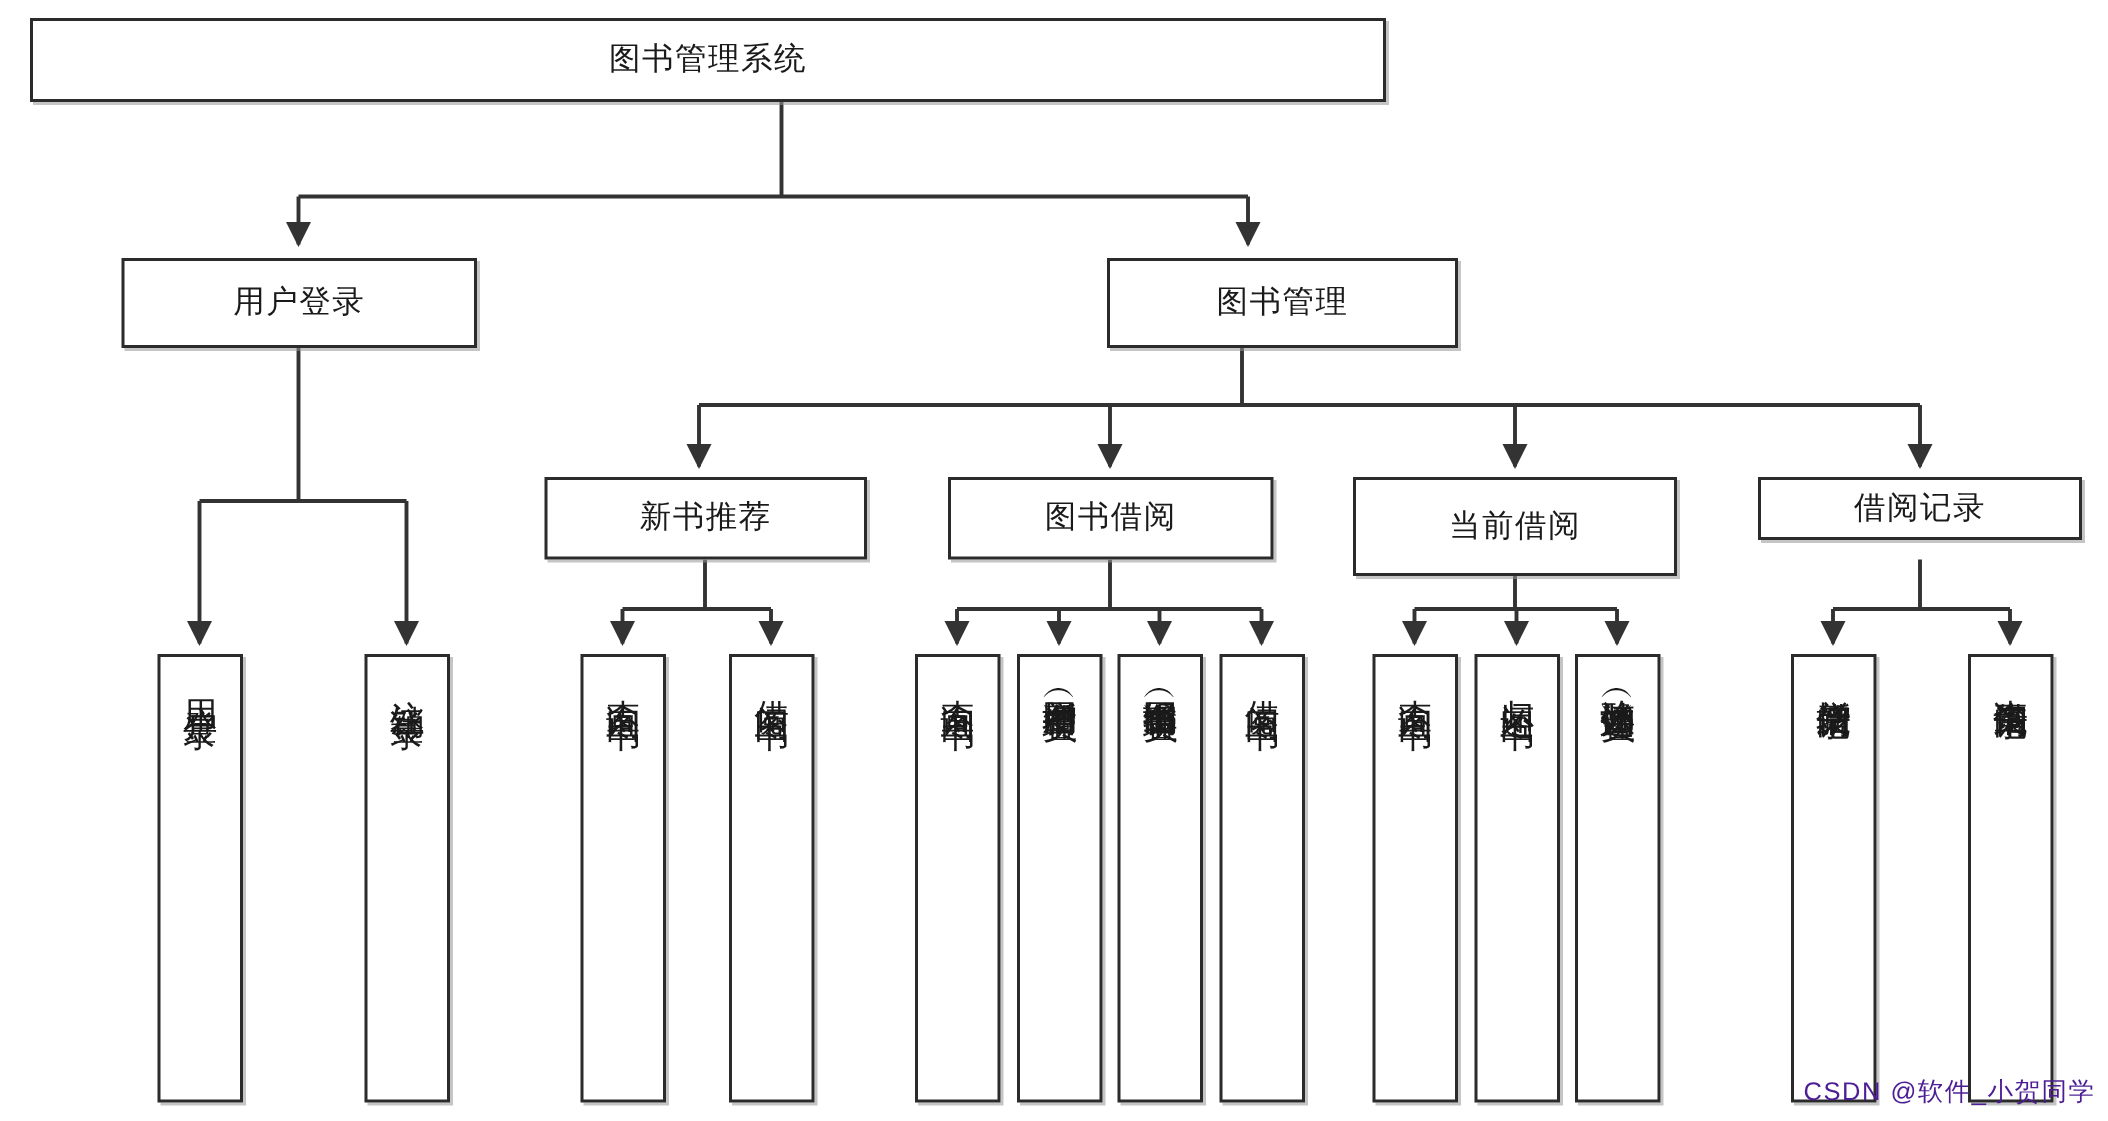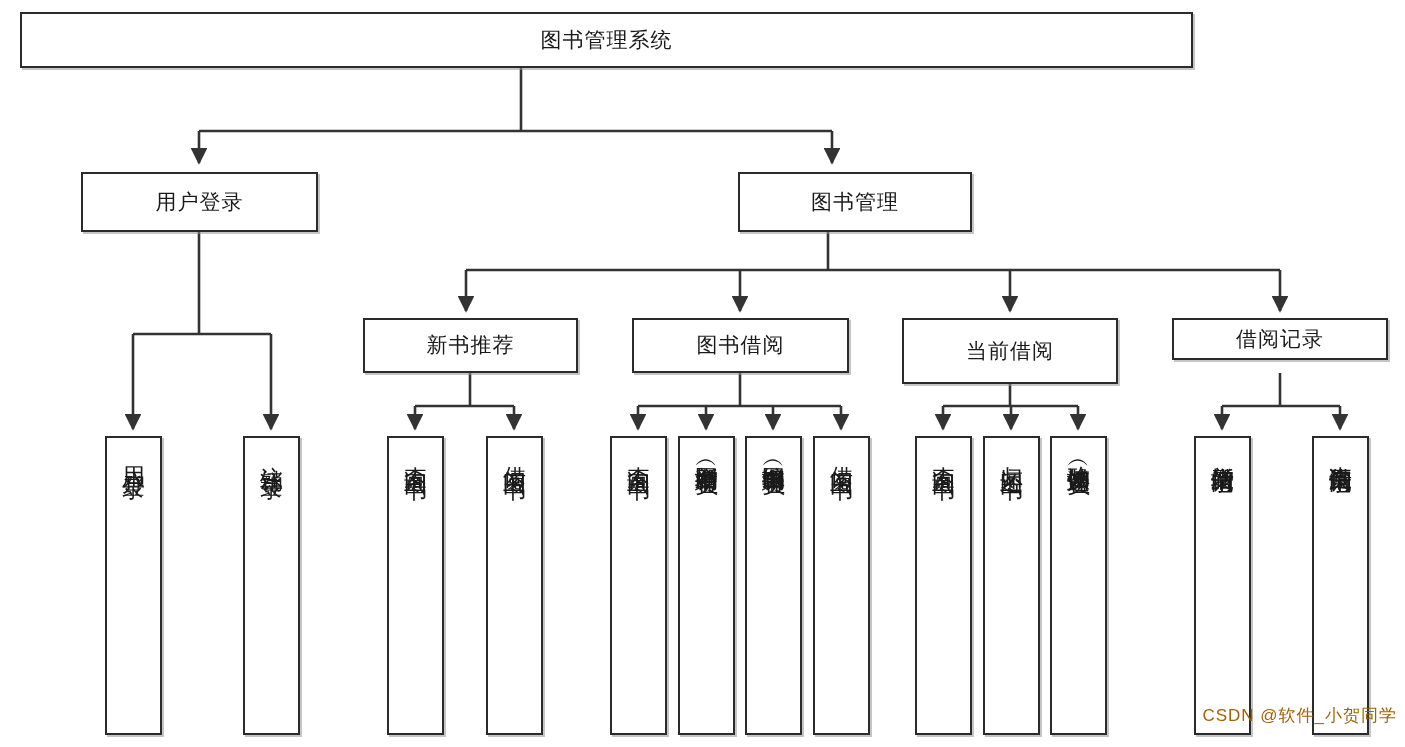--- a/index.html
+++ b/index.html
@@ -37,23 +37,23 @@
   .node.vert .lbl{
     writing-mode:vertical-rl;
     text-orientation:upright;
     font-size:23px;
     letter-spacing:4px;
     line-height:1;
   }
   .node.vert.tall-text .lbl{letter-spacing:1px;}
   #watermark{
     position:absolute;
-    right:8px;bottom:20px;
+    right:8px;bottom:8px;
     font-size:17px;
-    color:#a16207;
+    color:#4c1d95;
     letter-spacing:1px;
     white-space:nowrap;
     user-select:none;
   }
 </style>
 </head>
 <body>
 
 <div id="diagram-root">
 
@@ -100,21 +100,21 @@
       <path d="M 1011 406 L 1011 429" marker-end="url(#arrow)"></path>
       <path d="M 1078 406 L 1078 429" marker-end="url(#arrow)"></path>
 
       <path d="M 1280 373 L 1280 406"></path>
       <path d="M 1222 406 L 1340 406"></path>
       <path d="M 1222 406 L 1222 429" marker-end="url(#arrow)"></path>
       <path d="M 1340 406 L 1340 429" marker-end="url(#arrow)"></path>
     </g>
   </svg>
 
-  <div class="node horiz" style="left:20px;top:12px;width:1173px;height:56px;">
+  <div class="node horiz" style="left:20px;top:12px;width:904px;height:56px;">
     <span class="lbl">图书管理系统</span>
   </div>
 
   <div class="node horiz" style="left:81px;top:172px;width:237px;height:60px;">
     <span class="lbl">用户登录</span>
   </div>
   <div class="node horiz" style="left:711px;top:172px;width:234px;height:60px;margin-left:27px;">
     <span class="lbl">图书管理</span>
   </div>
 

